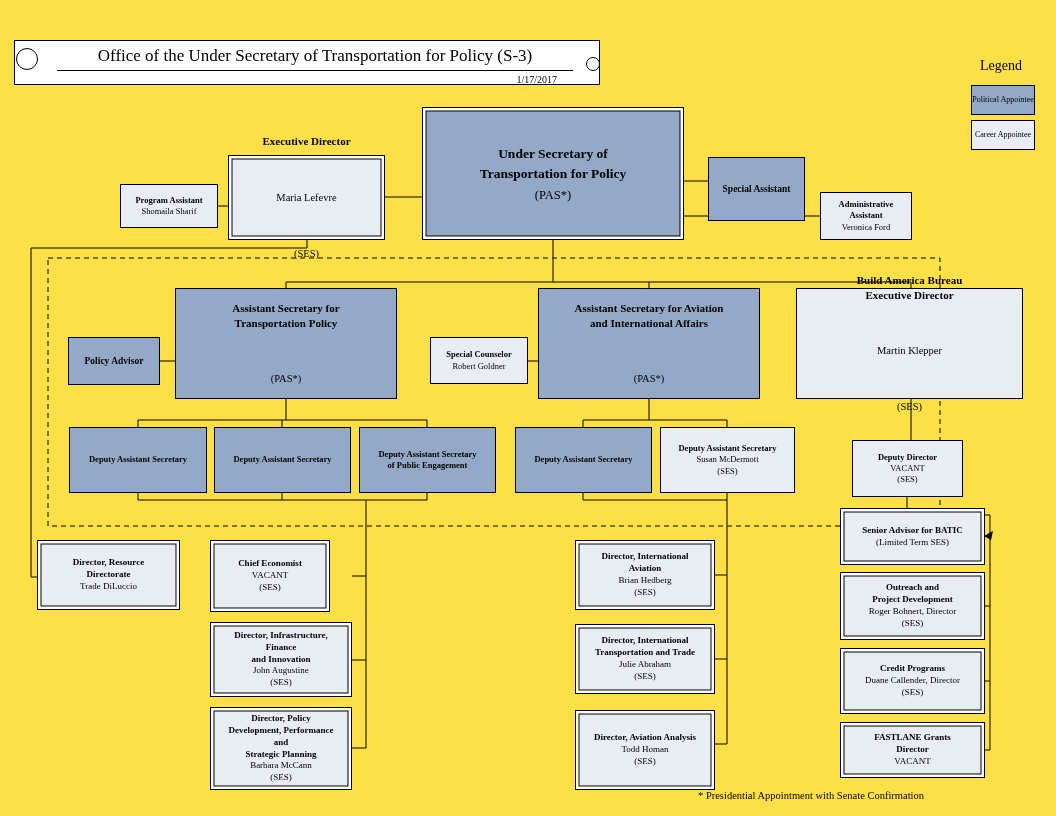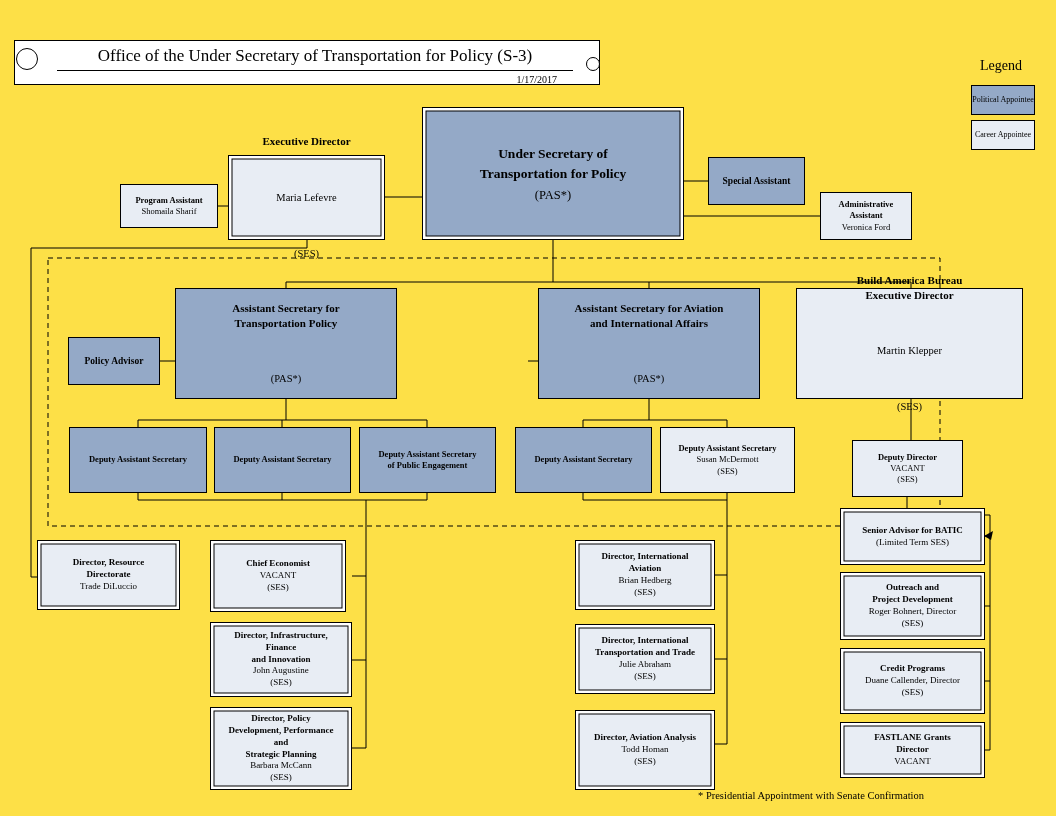--- a/index.html
+++ b/index.html
@@ -135,40 +135,44 @@
     <div class="n">Maria Lefevre</div>
     <div class="s">(SES)</div>
   </div>
 
   <div class="box xl pol dbl" style="left:422px;top:107px;width:262px;height:133px">
     <div class="t">Under Secretary of
 Transportation for Policy</div>
     <div class="s">(PAS*)</div>
   </div>
 
-  <div class="box md pol" style="left:708px;top:157px;width:97px;height:48px">
+  <div class="box md pol" style="left:708px;top:157px;width:97px;height:64px">
     <div class="t">Special Assistant</div>
   </div>
 
   <div class="box sm car" style="left:820px;top:192px;width:92px;height:48px">
     <div class="t">Administrative
 Assistant</div>
     <div class="n">Veronica Ford</div>
   </div>
 
   <div class="box md pol" style="left:68px;top:337px;width:92px;height:48px">
     <div class="t">Policy Advisor</div>
   </div>
 
   <div class="box lg pol" style="left:175px;top:288px;width:222px;height:111px">
     <div class="t">Assistant Secretary for
 Transportation Policy</div>
     <div class="s">(PAS*)</div>
   </div>
 
+  <div class="box sm car" style="left:430px;top:337px;width:98px;height:47px">
+    <div class="t">Special Counselor</div>
+    <div class="n">Robert Goldner</div>
+  </div>
 
   <div class="box lg pol" style="left:538px;top:288px;width:222px;height:111px">
     <div class="t">Assistant Secretary for Aviation
 and International Affairs</div>
     <div class="s">(PAS*)</div>
   </div>
 
   <div class="box lg car" style="left:796px;top:288px;width:227px;height:111px">
     <div class="t">Build America Bureau
 Executive Director</div>
@@ -199,21 +203,21 @@
     <div class="n">VACANT</div>
     <div class="n">(SES)</div>
   </div>
 
   <div class="box car dbl" style="left:37px;top:540px;width:143px;height:70px">
     <div class="t">Director, Resource
 Directorate</div>
     <div class="n">Trade DiLuccio</div>
   </div>
 
-  <div class="box car dbl" style="left:210px;top:540px;width:136px;height:72px">
+  <div class="box car dbl" style="left:210px;top:540px;width:120px;height:72px">
     <div class="t">Chief Economist</div>
     <div class="n">VACANT</div>
     <div class="s">(SES)</div>
   </div>
   <div class="box car dbl" style="left:210px;top:622px;width:142px;height:75px">
     <div class="t">Director, Infrastructure,
 Finance
 and Innovation</div>
     <div class="n">John Augustine</div>
     <div class="s">(SES)</div>

